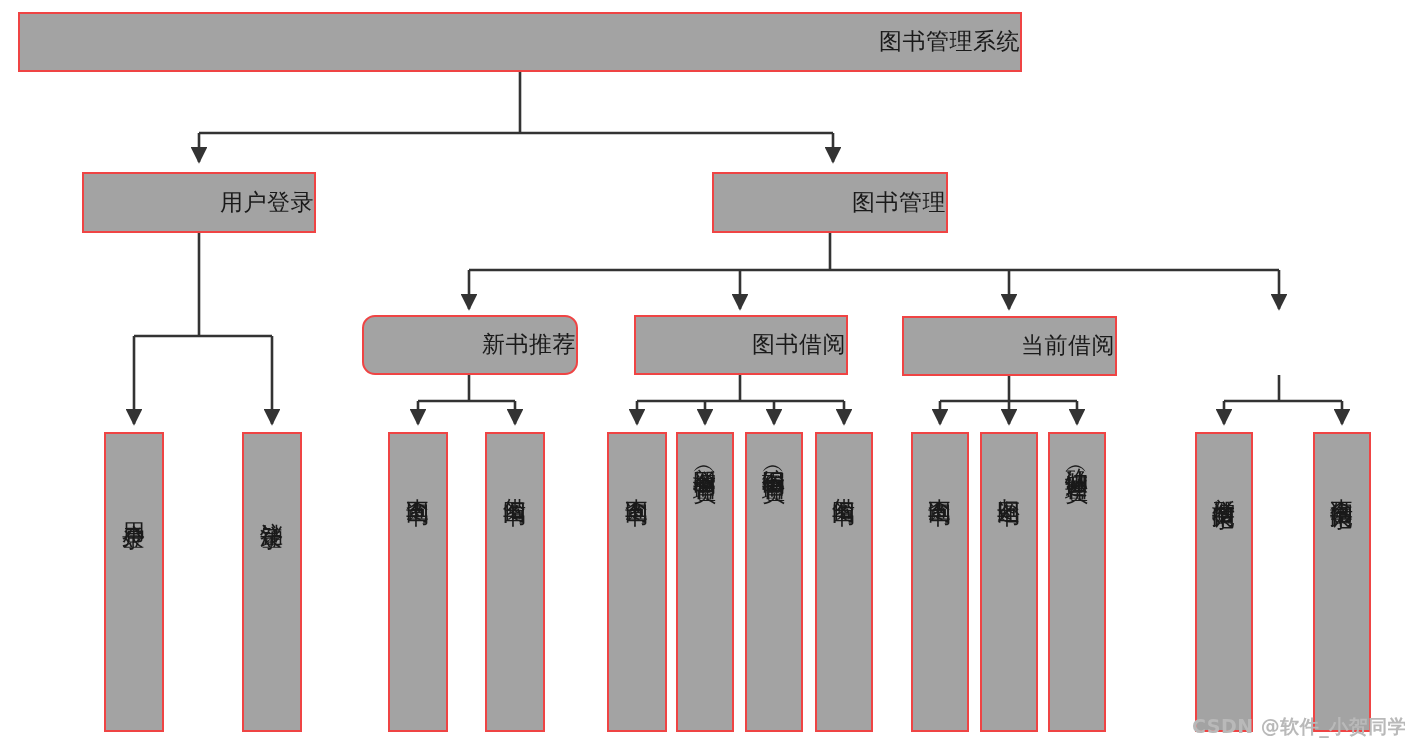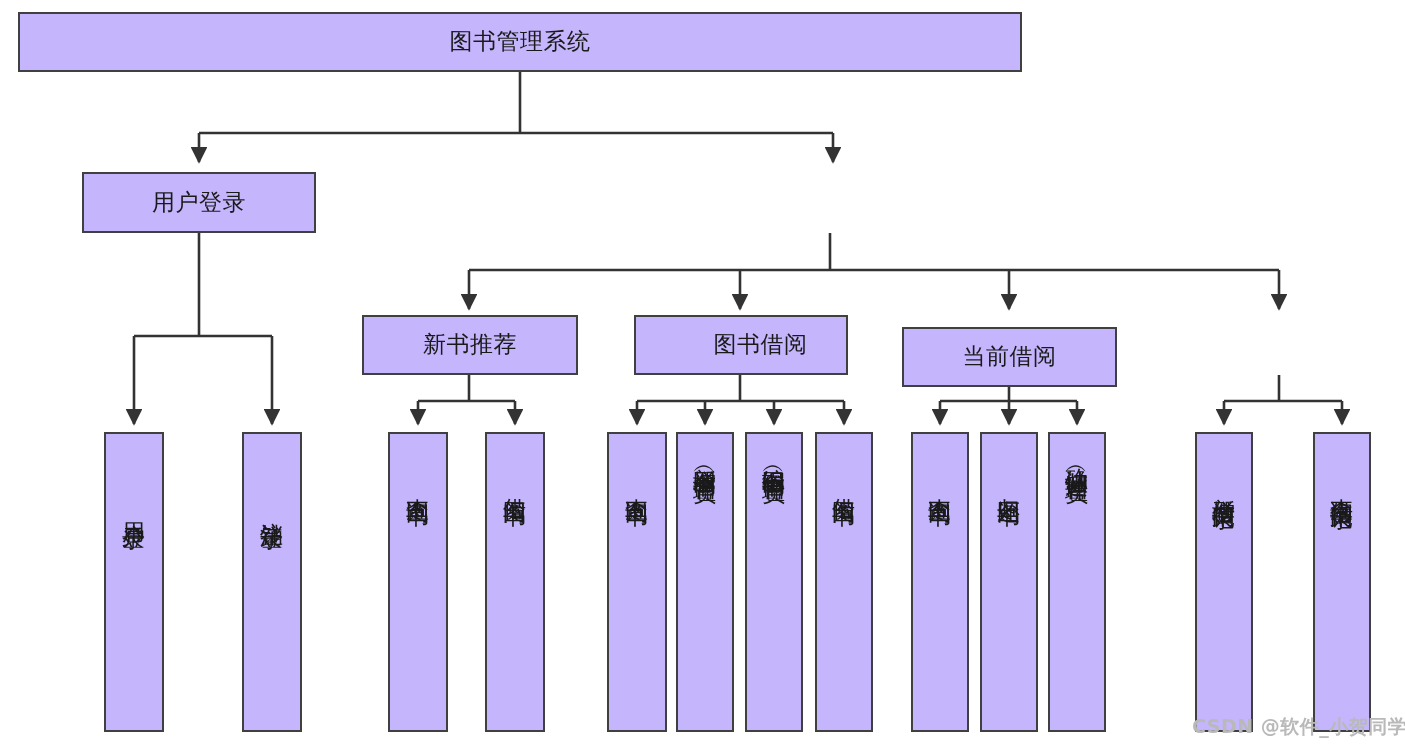--- a/index.html
+++ b/index.html
@@ -21,25 +21,25 @@
     position: absolute;
     left: 0;
     top: 0;
     width: 1405px;
     height: 747px;
     pointer-events: none;
   }
   .node {
     position: absolute;
     box-sizing: border-box;
-    background: #c4b5fd;
-    border: 2px solid #404040;
+    background: #a3a3a3;
+    border: 2px solid #ef4444;
     display: flex;
     align-items: center;
-    justify-content: center;
+    justify-content: flex-end;
     color: #1a1a1a;
   }
   .node .label {
     display: block;
     text-align: center;
     line-height: 1.18;
     letter-spacing: 0.5px;
   }
   .node.horiz .label {
     font-size: 23px;
@@ -134,30 +134,33 @@
   </svg>
 
   <div class="node root horiz" style="left:18px; top:12px; width:1004px; height:60px;">
     <span class="label">图书管理系统</span>
   </div>
 
   <div class="node horiz" style="left:82px; top:172px; width:234px; height:61px;">
     <span class="label">用户登录</span>
   </div>
 
-
-  <div class="node horiz" style="left:362px; top:315px; width:216px; height:60px;">
+  <div class="node horiz" style="left:712px; top:172px; width:236px; height:61px;">
+    <span class="label">图书管理</span>
+  </div>
+
+  <div class="node horiz" style="left:362px; top:315px; width:216px; height:60px;border-radius:13px;">
     <span class="label">新书推荐</span>
   </div>
 
   <div class="node horiz" style="left:634px; top:315px; width:214px; height:60px;padding-left:39px;">
     <span class="label">图书借阅</span>
   </div>
 
-  <div class="node horiz" style="left:902px; top:327px; width:215px; height:60px;">
+  <div class="node horiz" style="left:902px; top:316px; width:215px; height:60px;">
     <span class="label">当前借阅</span>
   </div>
 
 
   <div class="node vert mid" style="left:104px; top:432px; width:60px; height:300px;">
     <span class="label">用户登录</span>
   </div>
 
   <div class="node vert mid" style="left:242px; top:432px; width:60px; height:300px;">
     <span class="label">注销登录</span>

